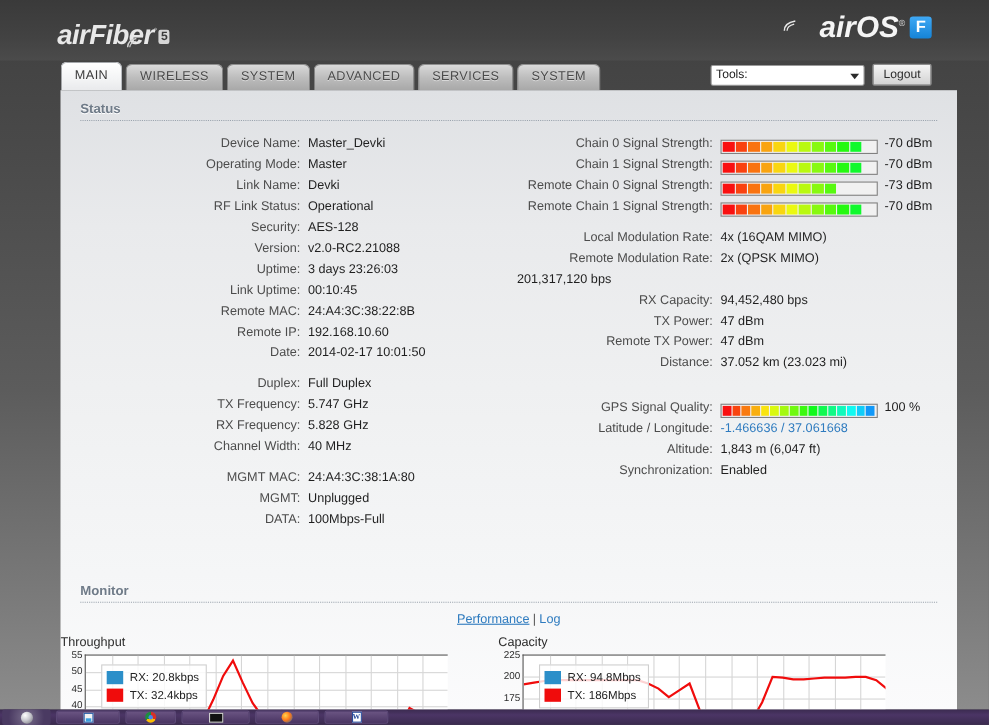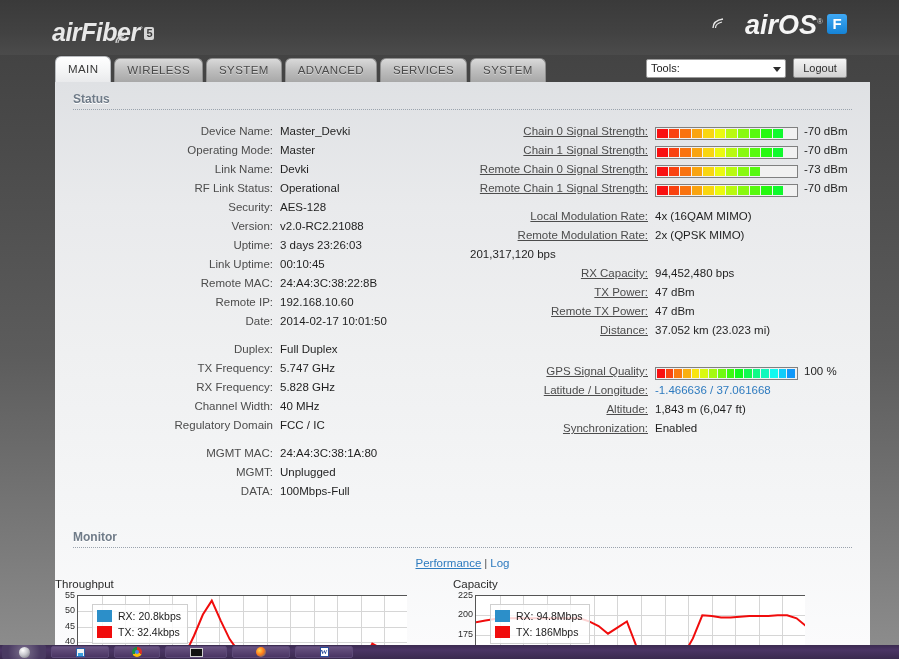--- a/index.html
+++ b/index.html
@@ -155,21 +155,21 @@
     height: 19px; line-height: 19px;
     font-size: 11.5px;
   }
   .row.gap { margin-top: 9px; }
   .lbl {
     color: #4c4c4c; text-align: right;
     padding-right: 7px;
     white-space: nowrap;
   }
   .col-left .lbl { width: 225px; }
-  .col-right .lbl { width: 185px; text-decoration: underline; }
+  .col-right .lbl { width: 185px; }
   .val { color: #1f1f1f; white-space: nowrap; }
   .val.link { color: #2e7bbf; }
   
   .bar-row { display: flex; align-items: center; }
   .sigbar {
     width: 143px; height: 13px;
     border: 1px solid #808080;
     background: #f1f1f1;
     display: flex; align-items: stretch;
     padding: 1px;
@@ -371,24 +371,20 @@
             <div class="lbl">TX Frequency:</div>
             <div class="val">5.747 GHz</div>
           </div>
           <div class="row">
             <div class="lbl">RX Frequency:</div>
             <div class="val">5.828 GHz</div>
           </div>
           <div class="row">
             <div class="lbl">Channel Width:</div>
             <div class="val">40 MHz</div>
-          </div>
-          <div class="row">
-            <div class="lbl">Regulatory Domain</div>
-            <div class="val">FCC / IC</div>
           </div>
           <div class="row gap">
             <div class="lbl">MGMT MAC:</div>
             <div class="val">24:A4:3C:38:1A:80</div>
           </div>
           <div class="row">
             <div class="lbl">MGMT:</div>
             <div class="val">Unplugged</div>
           </div>
           <div class="row">

